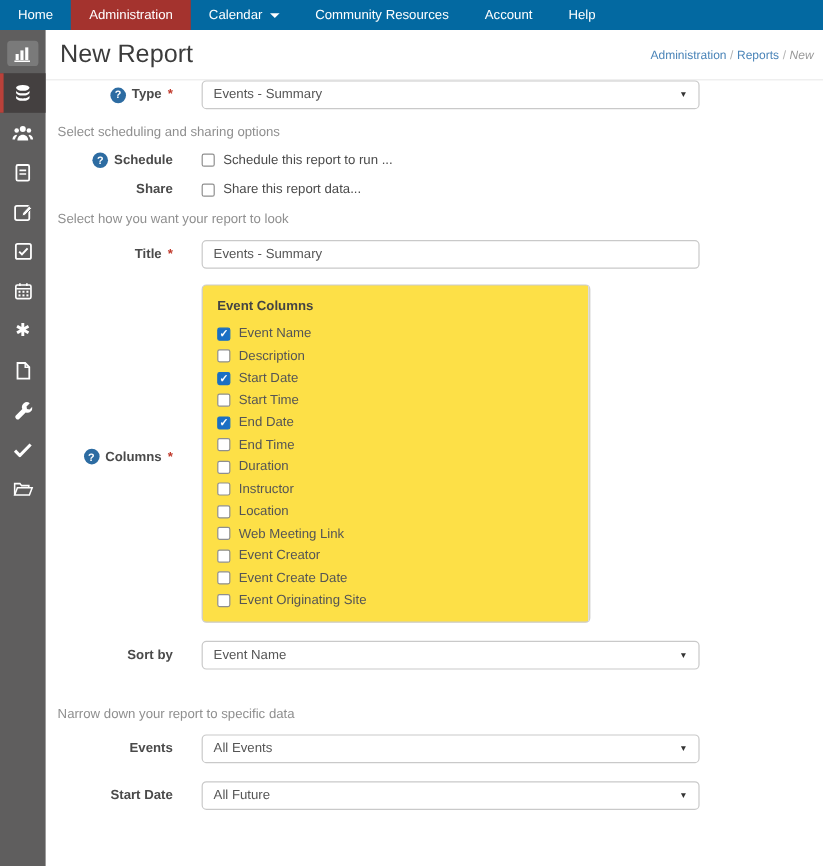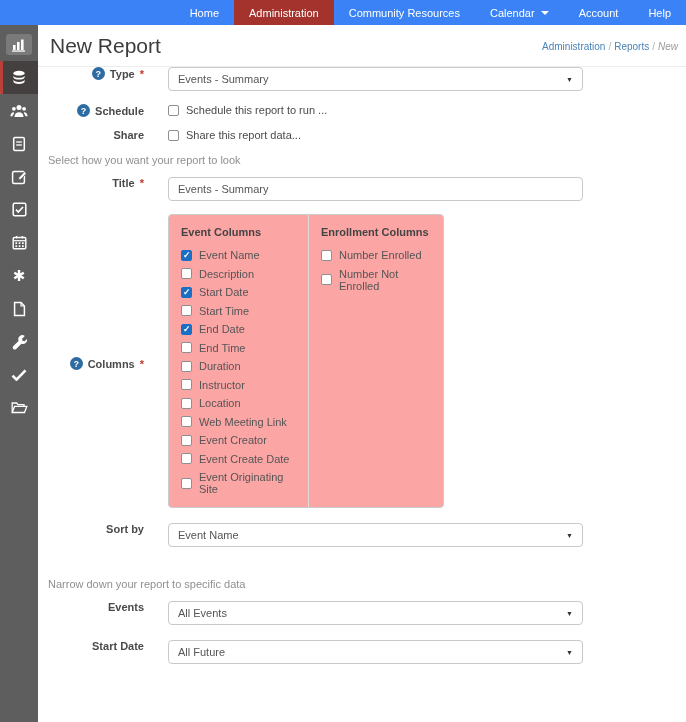--- a/index.html
+++ b/index.html
@@ -5,21 +5,21 @@
   * { box-sizing: border-box; }
   html,body { margin:0; padding:0; }
   body {
     width:686px; height:722px; overflow:hidden; position:relative;
     font-family:"Liberation Sans", sans-serif; background:#ffffff; color:#444;
   }
 
   
   .topnav {
     position:absolute; top:0; left:0; right:0; height:25px;
-    background:#3b82f6; display:flex; align-items:stretch; z-index:5;justify-content:flex-end;
+    background:#0369a1; display:flex; align-items:stretch; z-index:5;
   }
   .nav-item {
     color:#ffffff; font-size:11px; padding:0 15px; display:flex;
     align-items:center; gap:6px; cursor:pointer; white-space:nowrap;
   }
   .nav-item.active { background:#a4332e; }
   .caret-down {
     width:0; height:0; border-left:4px solid transparent;
     border-right:4px solid transparent; border-top:4px solid #ffffff;
   }
@@ -50,21 +50,21 @@
   .page-title { font-size:21px; color:#3c3c3c; font-weight:400; line-height:25px; }
   .breadcrumb { font-size:10px; padding-top:8px; white-space:nowrap; }
   .crumb-link { color:#4a84b8; cursor:pointer; }
   .crumb-current { color:#999999;font-style:italic; }
   .crumb-sep { color:#b3b3b3; margin:0 3px; }
 
   .content { padding:0 12px 0 10px; }
   .section-label { font-size:11px; color:#8f8f8f; margin:13px 0 11px 0; }
   .section-label.gap-lg { margin-top:31px; }
 
-  .form-row { display:flex; align-items:flex-start; margin-bottom:13px; }
+  .form-row { display:flex; align-items:center; margin-bottom:13px; }
   .form-row.top { align-items:center; }
   .lbl-cell {
     flex:0 0 96px; width:96px; display:flex; justify-content:flex-end;
     align-items:center; gap:5px; font-size:11px; font-weight:bold; color:#4a4a4a;
     white-space:nowrap;
   }
   .form-row.top .lbl-cell { padding-top:5px; }
   .ctl-cell { margin-left:24px; }
 
   .help-icon {
@@ -94,22 +94,22 @@
     width:11px; height:11px; border:1px solid #8f8f8f; border-radius:2px;
     background:#fff; position:relative; flex:0 0 11px;
   }
   .cb.checked { background:#1a6fc4; border-color:#1a6fc4; }
   .cb.checked::after {
     content:"✓"; color:#fff; font-size:9px; font-weight:bold;
     position:absolute; top:-1px; left:1px; line-height:11px;
   }
 
   .columns-panel {
-    width:276px; border:1px solid #cccccc; border-radius:4px;
-    display:flex; background:#fca5a5;
+    width:324px; border:1px solid #cccccc; border-radius:4px;
+    display:flex; background:#fde047;
   }
   .col-group { padding:11px 4px 10px 12px; }
   .col-group:first-child { flex:0 0 140px; width:140px; border-right:1px solid #dddddd; }
   .col-group:last-child { flex:1; }
   .col-heading { font-size:11px; font-weight:bold; color:#444; margin-bottom:11px; }
   .col-item { display:flex; align-items:center; gap:7px; font-size:11px; color:#555; margin-bottom:6.5px; cursor:pointer; }
   .col-item:last-child { margin-bottom:2px; }
 
   .row-tight { margin-bottom:12px; }
 </style>
@@ -117,25 +117,25 @@
 <body>
 
 <div class="topnav">
     <div class="nav-item">
       <span>Home</span>
     </div>
     <div class="nav-item active">
       <span>Administration</span>
     </div>
     <div class="nav-item">
-      <span>Community Resources</span>
-    </div>
-    <div class="nav-item">
       <span>Calendar</span>
       <span class="caret-down"></span>
+    </div>
+    <div class="nav-item">
+      <span>Community Resources</span>
     </div>
     <div class="nav-item">
       <span>Account</span>
     </div>
     <div class="nav-item">
       <span>Help</span>
     </div>
   </div>
 
 <div class="sidebar">
@@ -267,20 +267,21 @@
         <span class="req">*</span>
       </div>
       <div class="ctl-cell">
         <div class="select-field">
           <span>Events - Summary</span>
           <span class="select-caret"></span>
         </div>
       </div>
     </div>
 
+    <div class="section-label">Select scheduling and sharing options</div>
 
     <div class="form-row row-tight">
       <div class="lbl-cell">
         <span class="help-icon"></span>
         <span>Schedule</span>
       </div>
       <div class="ctl-cell">
         <div class="checkbox-row">
           <span class="cb"></span>
           <span>Schedule this report to run ...</span>
@@ -368,31 +369,20 @@
               </div>
               <div class="col-item">
                 <span class="cb"></span>
                 <span>Event Create Date</span>
               </div>
               <div class="col-item">
                 <span class="cb"></span>
                 <span>Event Originating Site</span>
               </div>
             </div>
-            <div class="col-group">
-              <div class="col-heading">Enrollment Columns</div>
-              <div class="col-item">
-                <span class="cb"></span>
-                <span>Number Enrolled</span>
-              </div>
-              <div class="col-item">
-                <span class="cb"></span>
-                <span>Number Not Enrolled</span>
-              </div>
-            </div>
           </div>
       </div>
     </div>
 
     <div class="form-row" style="margin-top:15px;">
       <div class="lbl-cell">
         <span>Sort by</span>
       </div>
       <div class="ctl-cell">
         <div class="select-field">

